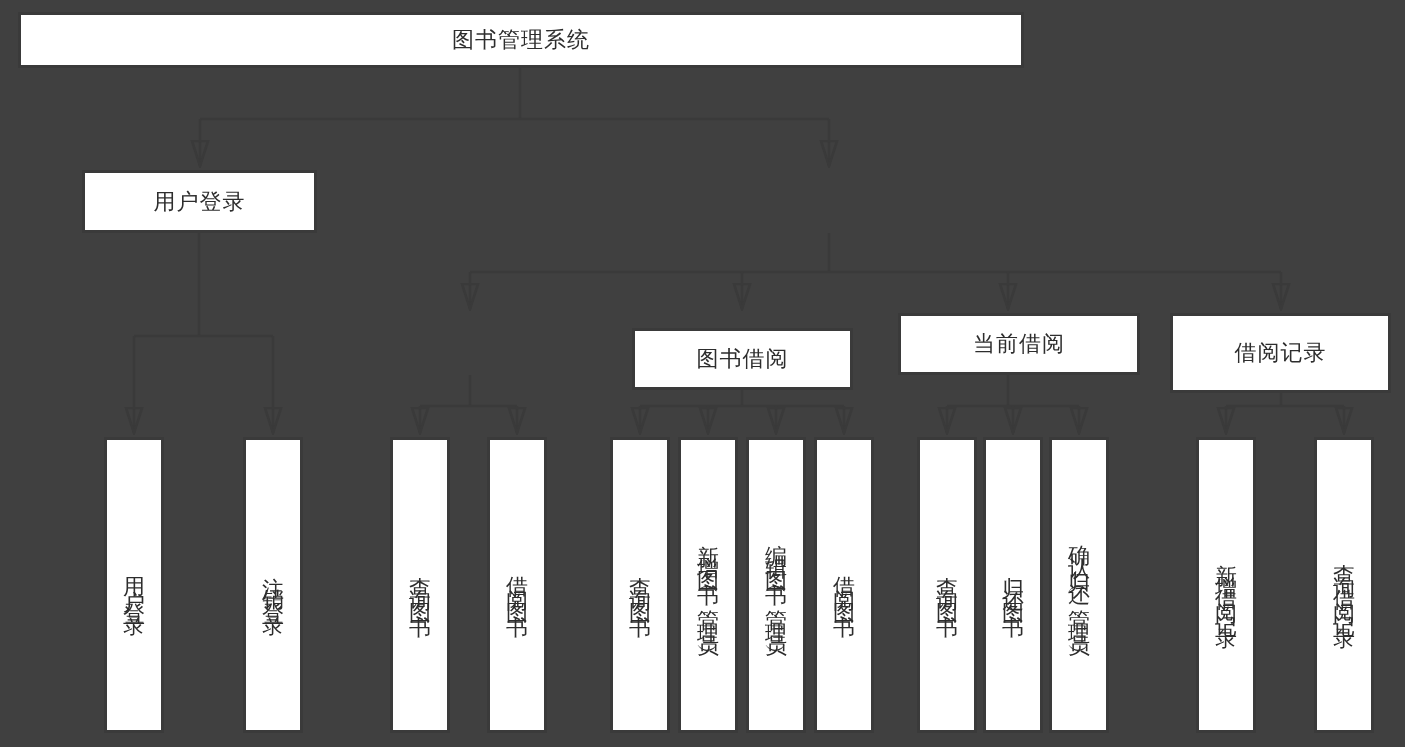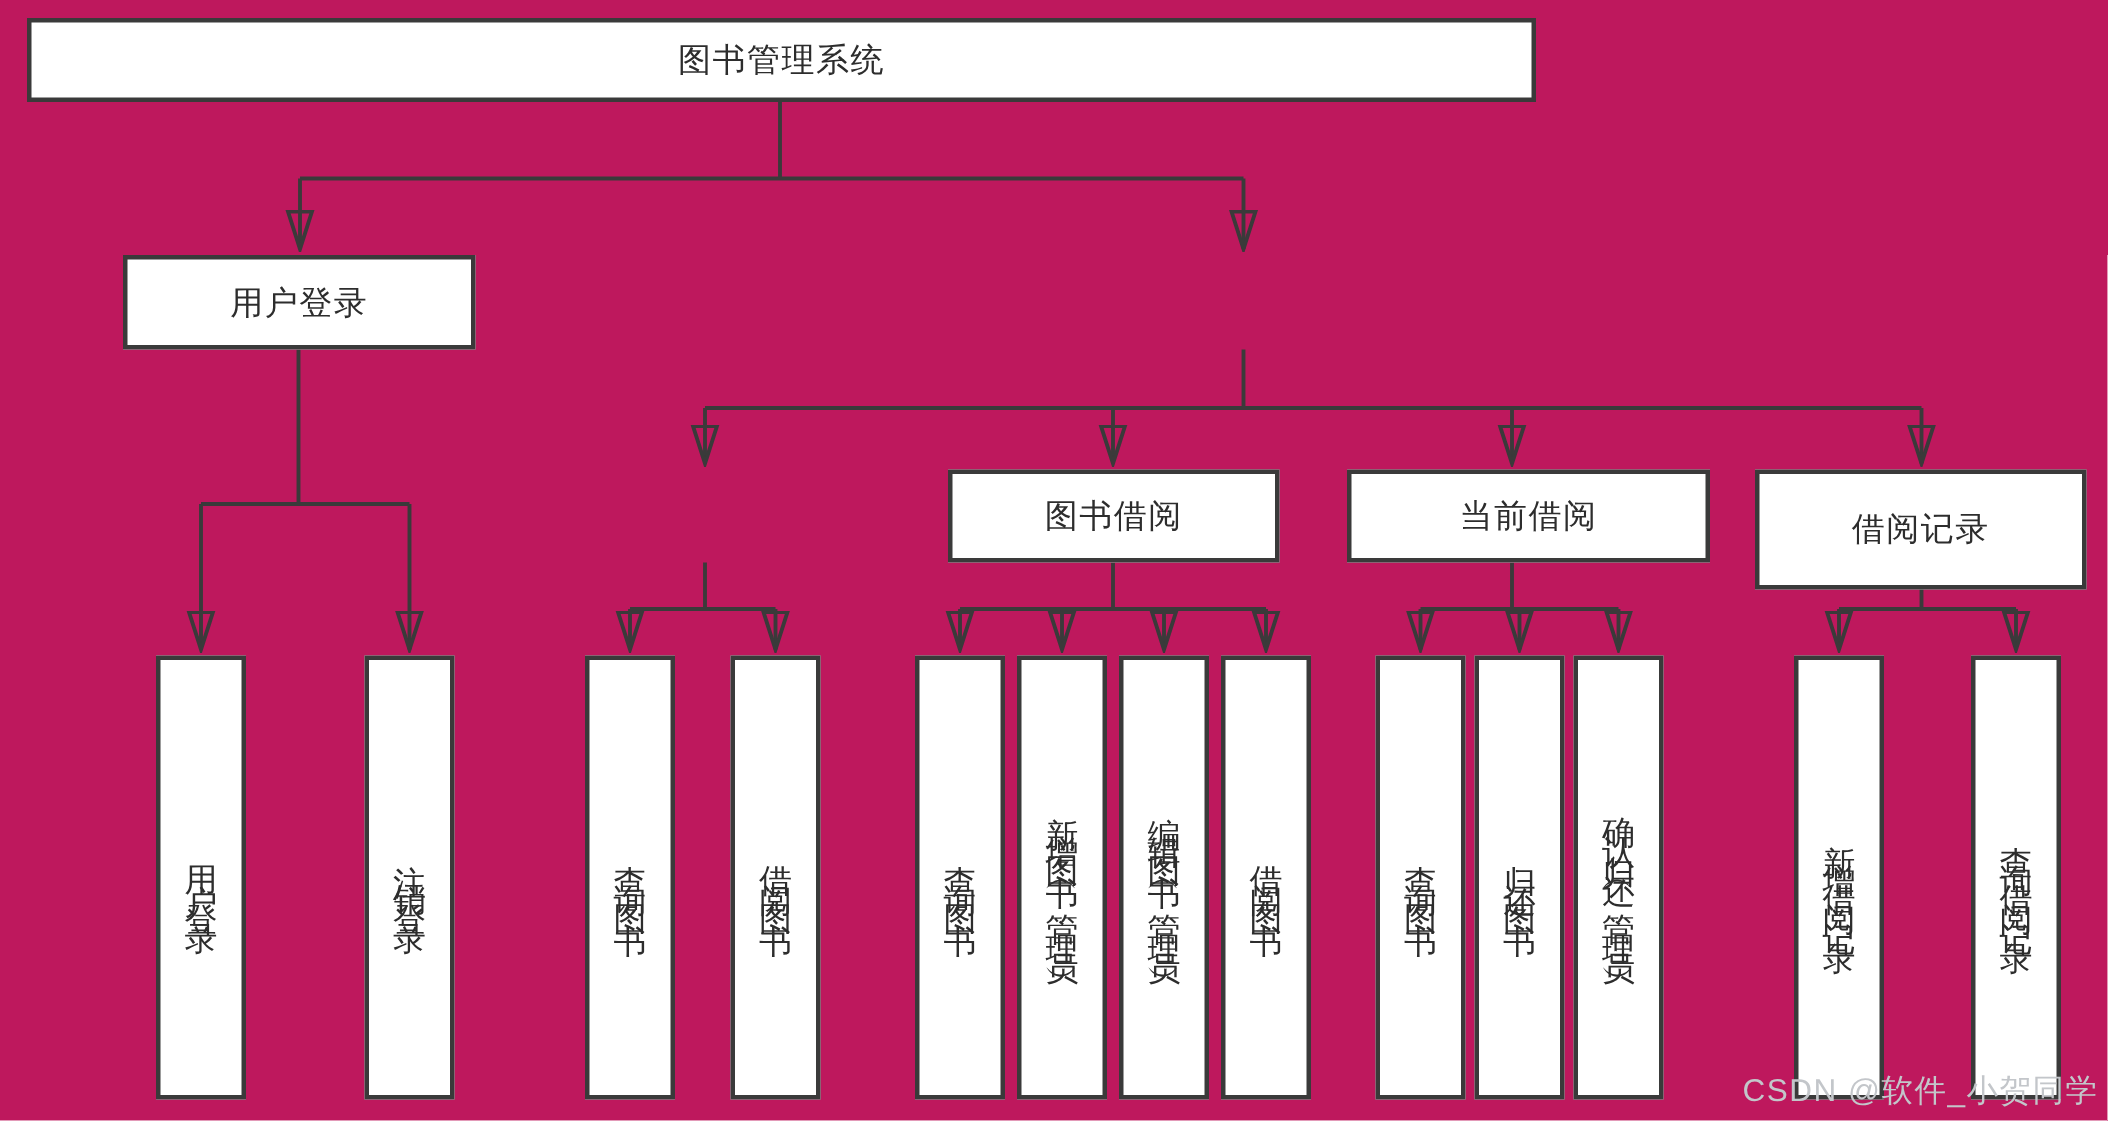--- a/index.html
+++ b/index.html
@@ -1,19 +1,19 @@
 <!DOCTYPE html>
 <html><head>
 <meta charset="utf-8">
 <style>
   html,body{margin:0;padding:0;background:#ffffff;}
   .canvas{
     position:relative;
     width:1405px;height:747px;
-    background:#be185d;
+    background:#404040;
     font-family:"Liberation Sans","DejaVu Sans",sans-serif;
     overflow:hidden;
     text-decoration:underline;
   }
   .wires{position:absolute;left:0;top:0;width:1405px;height:747px;}
   .wires path{stroke:#3a3a3a;stroke-width:2.6;fill:none;}
   .node{
     position:absolute;
     box-sizing:border-box;
     border:3px solid #3a3a3a;
@@ -112,21 +112,21 @@
   </svg>
 
   <div class="node" style="left:18px;top:12px;width:1006px;height:56px;">
     <span>图书管理系统</span>
   </div>
 
   <div class="node" style="left:82px;top:170px;width:235px;height:63px;">
     <span>用户登录</span>
   </div>
 
-  <div class="node" style="left:632px;top:313px;width:221px;height:62px;">
+  <div class="node" style="left:632px;top:328px;width:221px;height:62px;">
     <span>图书借阅</span>
   </div>
   <div class="node" style="left:898px;top:313px;width:242px;height:62px;">
     <span>当前借阅</span>
   </div>
   <div class="node" style="left:1170px;top:313px;width:221px;height:80px;">
     <span>借阅记录</span>
   </div>
 
   <div class="node leaf" style="left:104px;top:437px;width:60px;height:296px;">
@@ -166,15 +166,14 @@
     <span class="vtext">确认归还（管理员）</span>
   </div>
 
   <div class="node leaf" style="left:1196px;top:437px;width:60px;height:296px;">
     <span class="vtext">新增借阅记录</span>
   </div>
   <div class="node leaf" style="left:1314px;top:437px;width:60px;height:296px;">
     <span class="vtext">查询借阅记录</span>
   </div>
 
-  <div class="watermark">CSDN @软件_小贺同学</div>
 
 </div>
 
 </body></html>

